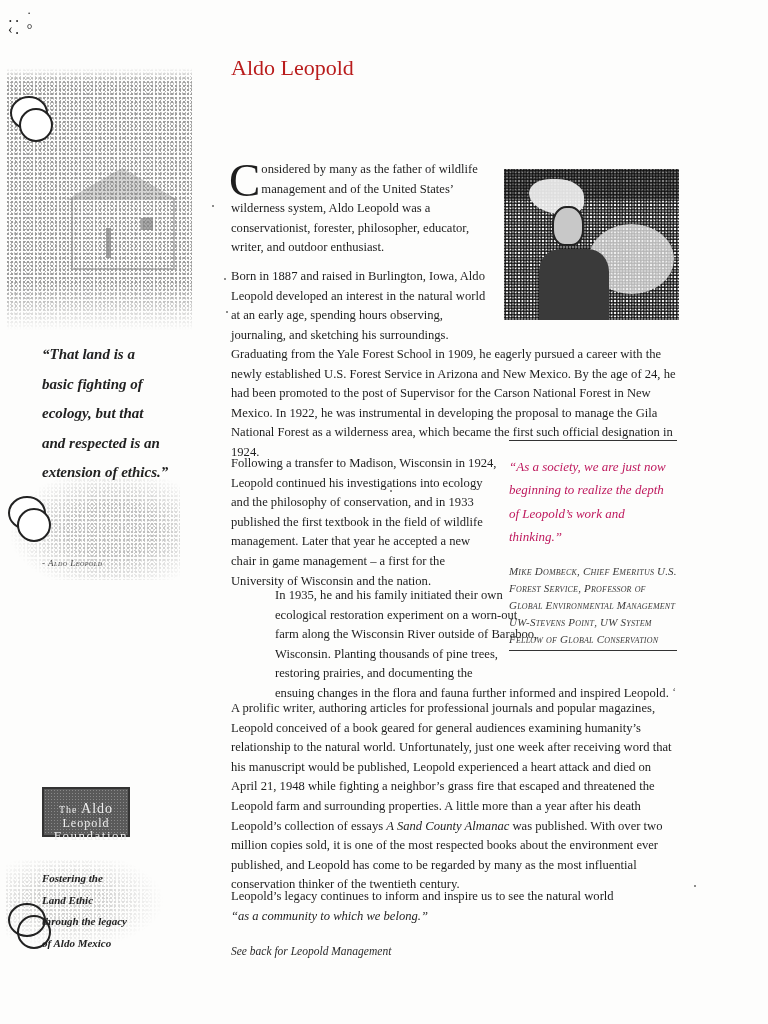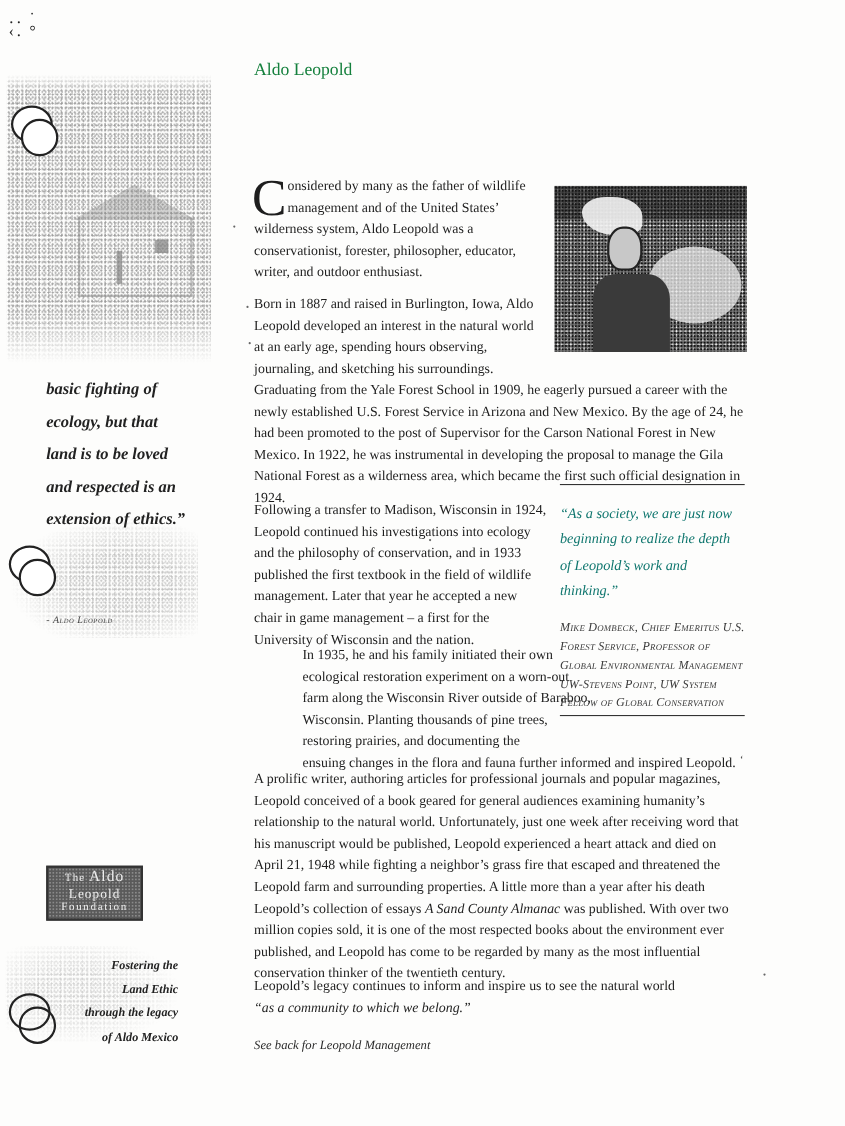--- a/index.html
+++ b/index.html
@@ -39,38 +39,38 @@
   .side-quote-attr {
     position: absolute; left: 42px; top: 558px; font-size: 9px; font-variant: small-caps; font-style: italic; color: #444; letter-spacing: 0.5px;
   }
   .quote-speckle { left: 10px; top: 470px; width: 170px; height: 110px; opacity: 0.35;
     -webkit-mask-image: radial-gradient(ellipse at 60% 55%, #000 30%, transparent 72%);
     mask-image: radial-gradient(ellipse at 60% 55%, #000 30%, transparent 72%);
   }
   .logo-box {
     position: absolute; left: 42px; top: 787px; width: 88px; height: 50px;
     border: 2px solid #333; background: #5a5a5a; color: #eee; text-align: center;
-    box-sizing: border-box; padding-top: 3px;
+    box-sizing: border-box; padding-top: 14px;
     background-image: radial-gradient(#8a8a8a 0.7px, transparent 1px); background-size: 3px 3px;
   }
   .logo-line1 { font-size: 10px; letter-spacing: 1px; line-height: 12px; }
   .logo-line1 .big { font-size: 14px; }
   .logo-line2 { font-size: 12px; letter-spacing: 1px; line-height: 15px; }
-  .logo-line3 { font-size: 10px; letter-spacing: 1.5px; line-height: 10px; }
+  .logo-line3 { font-size: 13px; letter-spacing: 1.5px; line-height: 10px; text-align: right; }
   .tagline {
     position: absolute; left: 42px; top: 868px; width: 120px;
-    font-style: italic; font-weight: bold; font-size: 11px; line-height: 21.5px; color: #222; text-align: right;
+    font-style: italic; font-weight: bold; font-size: 11px; line-height: 21.5px; color: #222;
   }
   .tagline-speckle { left: 5px; top: 860px; width: 160px; height: 90px; opacity: 0.25;
     -webkit-mask-image: radial-gradient(ellipse at 40% 45%, #000 25%, transparent 70%);
     mask-image: radial-gradient(ellipse at 40% 45%, #000 25%, transparent 70%);
   }
 
   .main { position: absolute; left: 231px; top: 0; width: 450px; }
-  .title { position: absolute; left: 0; top: 55px; font-size: 16px; color: #15803d; white-space: nowrap; }
+  .title { position: absolute; left: 0; top: 55px; font-size: 22px; color: #b91c1c; white-space: nowrap; }
   .body-text { font-size: 12.6px; line-height: 19.6px; color: #1e1e1e; }
   .p-intro { position: absolute; left: 0; top: 160px; width: 264px; }
   .dropcap { float: left; font-size: 47px; line-height: 36px; margin: 2px 1px 0 -2px; font-weight: normal; }
   .p-born { position: absolute; left: 0; top: 267px; width: 264px; }
   .p-grad { position: absolute; left: 0; top: 345px; width: 448px; }
   .p-follow { position: absolute; left: 0; top: 454px; width: 266px; }
   .p-1935 { position: absolute; left: 0; top: 586px; width: 448px; margin-left: 44px; }
   .p-1935 .narrow { display: block; width: 266px; }
   .p-writer { position: absolute; left: 0; top: 699px; width: 448px; }
   .p-legacy { position: absolute; left: 0; top: 887px; width: 448px; }
@@ -87,21 +87,21 @@
     background-position: 0 0, 1px 2px;
   }
   .portrait .sky { position: absolute; left: 25px; top: 10px; width: 55px; height: 35px; background: #f4f4f4; border-radius: 40% 50% 30% 60%; opacity: 0.9; }
   .portrait .glow { position: absolute; left: 85px; top: 55px; width: 85px; height: 70px; background: #ececec; border-radius: 50%; opacity: 0.75; }
   .portrait .head { position: absolute; left: 48px; top: 37px; width: 28px; height: 36px; background: #c8c8c8; border-radius: 45% 45% 40% 40%; border: 2px solid #222; }
   .portrait .body { position: absolute; left: 35px; top: 80px; width: 70px; height: 75px; background: #3a3a3a; border-radius: 30% 30% 0 0; }
   .portrait .trees { position: absolute; left: 0; top: 0; width: 100%; height: 30px; background: rgba(20,20,20,0.5); }
 
   .pull-quote-block { position: absolute; left: 509px; top: 440px; width: 168px; }
   .pq-rule { height: 0; border-top: 1.5px solid #333; width: 168px; }
-  .pq-text { margin-top: 14px; font-style: italic; font-size: 13px; line-height: 23.4px; color: #0f766e; }
+  .pq-text { margin-top: 14px; font-style: italic; font-size: 13px; line-height: 23.4px; color: #be185d; }
   .pq-attr { margin-top: 14px; font-size: 11px; line-height: 17px; font-style: italic; font-variant: small-caps; color: #3a3a3a; letter-spacing: 0.2px; }
   .pq-rule-bottom { position: absolute; left: 509px; top: 650px; width: 168px; border-top: 1.5px solid #333; }
   .stray-mark { position: absolute; left: 672px; top: 686px; font-size: 10px; color: #333; font-style: italic; }
   .stray-dot { position: absolute; width: 2px; height: 2px; background: #666; border-radius: 50%; }
 </style>
 </head>
 <body>
 
 <div class="sidebar">
   <div class="top-marks">․․ ˙<br>‹․ °</div>
@@ -112,23 +112,23 @@
     <div class="house-window" style="left:135px;top:150px;width:12px;height:12px;"></div>
     <div class="house-window" style="left:100px;top:160px;width:5px;height:30px;"></div>
   </div>
   <div class="circles" style="left:10px;top:96px;">
     <div class="c1"></div>
       <div class="c2"></div>
   </div>
 
   <div class="speckle quote-speckle"></div>
   <div class="side-quote">
+    <div>“That land is a</div>
     <div>basic fighting of</div>
     <div>ecology, but that</div>
-    <div>land is to be loved</div>
     <div>and respected is an</div>
     <div>extension of ethics.”</div>
   </div>
   <div class="circles" style="left:8px;top:496px;">
     <div class="c1"></div>
       <div class="c2"></div>
   </div>
   <div class="side-quote-attr">- Aldo Leopold</div>
 
   <div class="logo-box">

